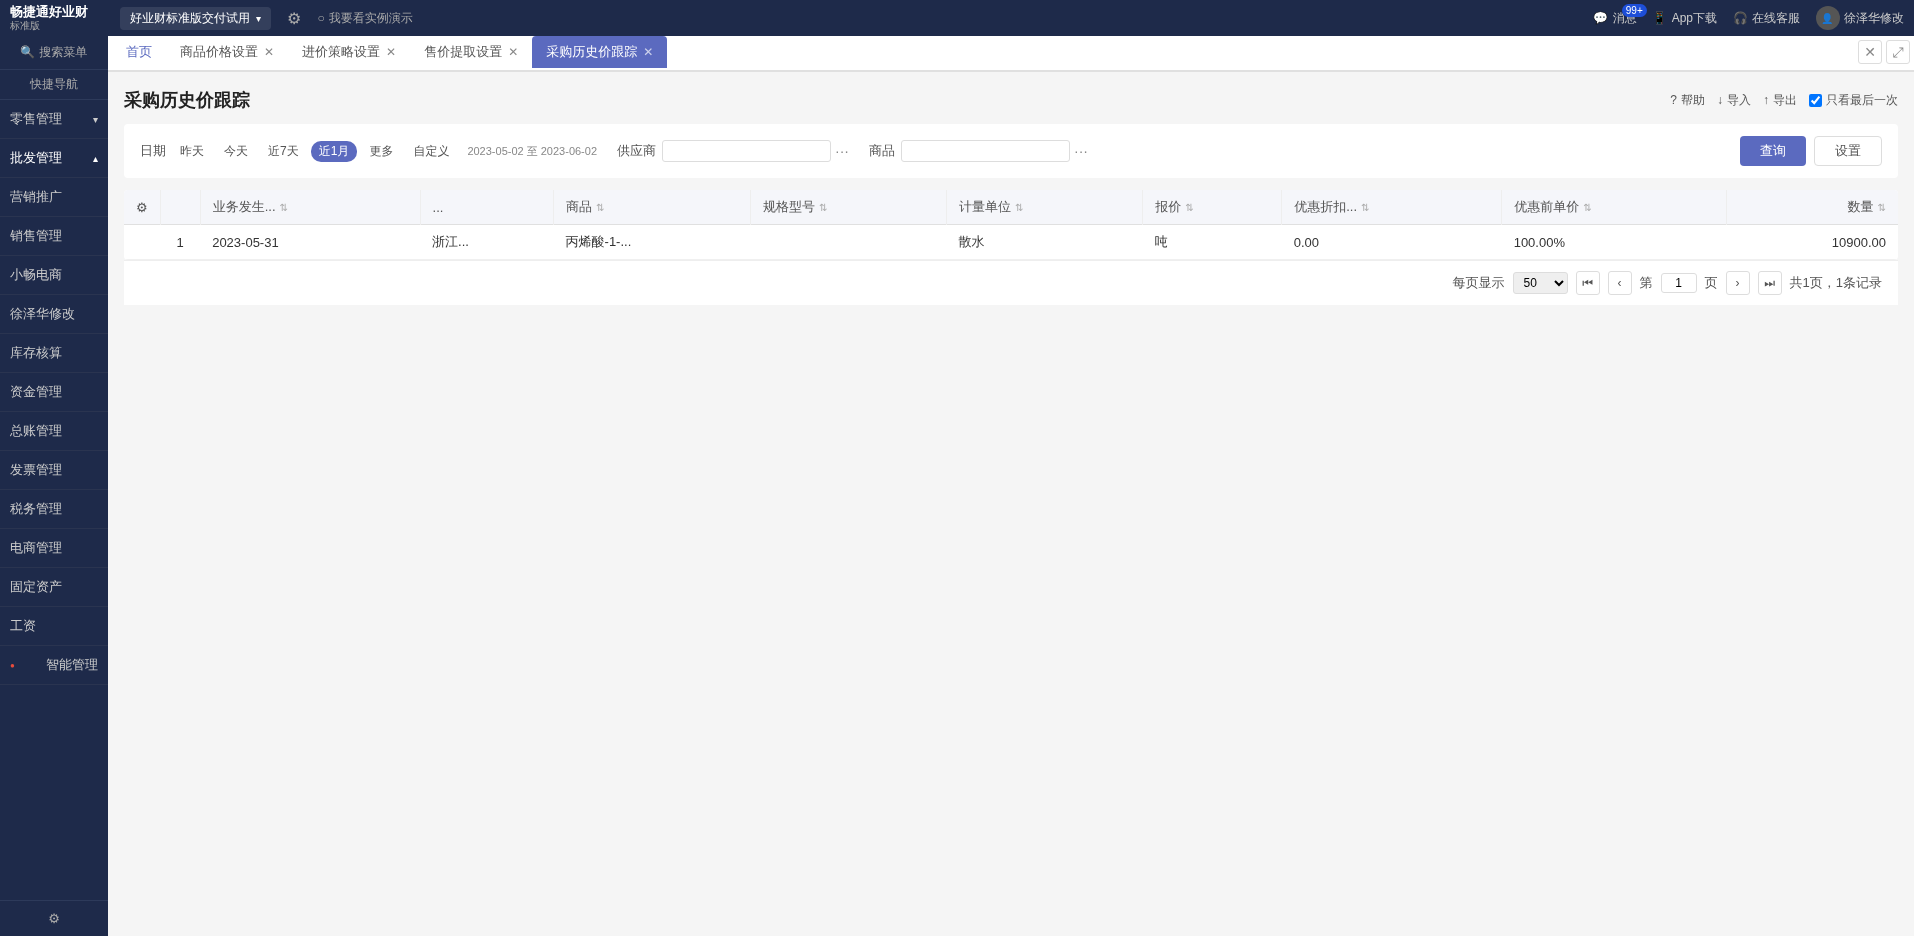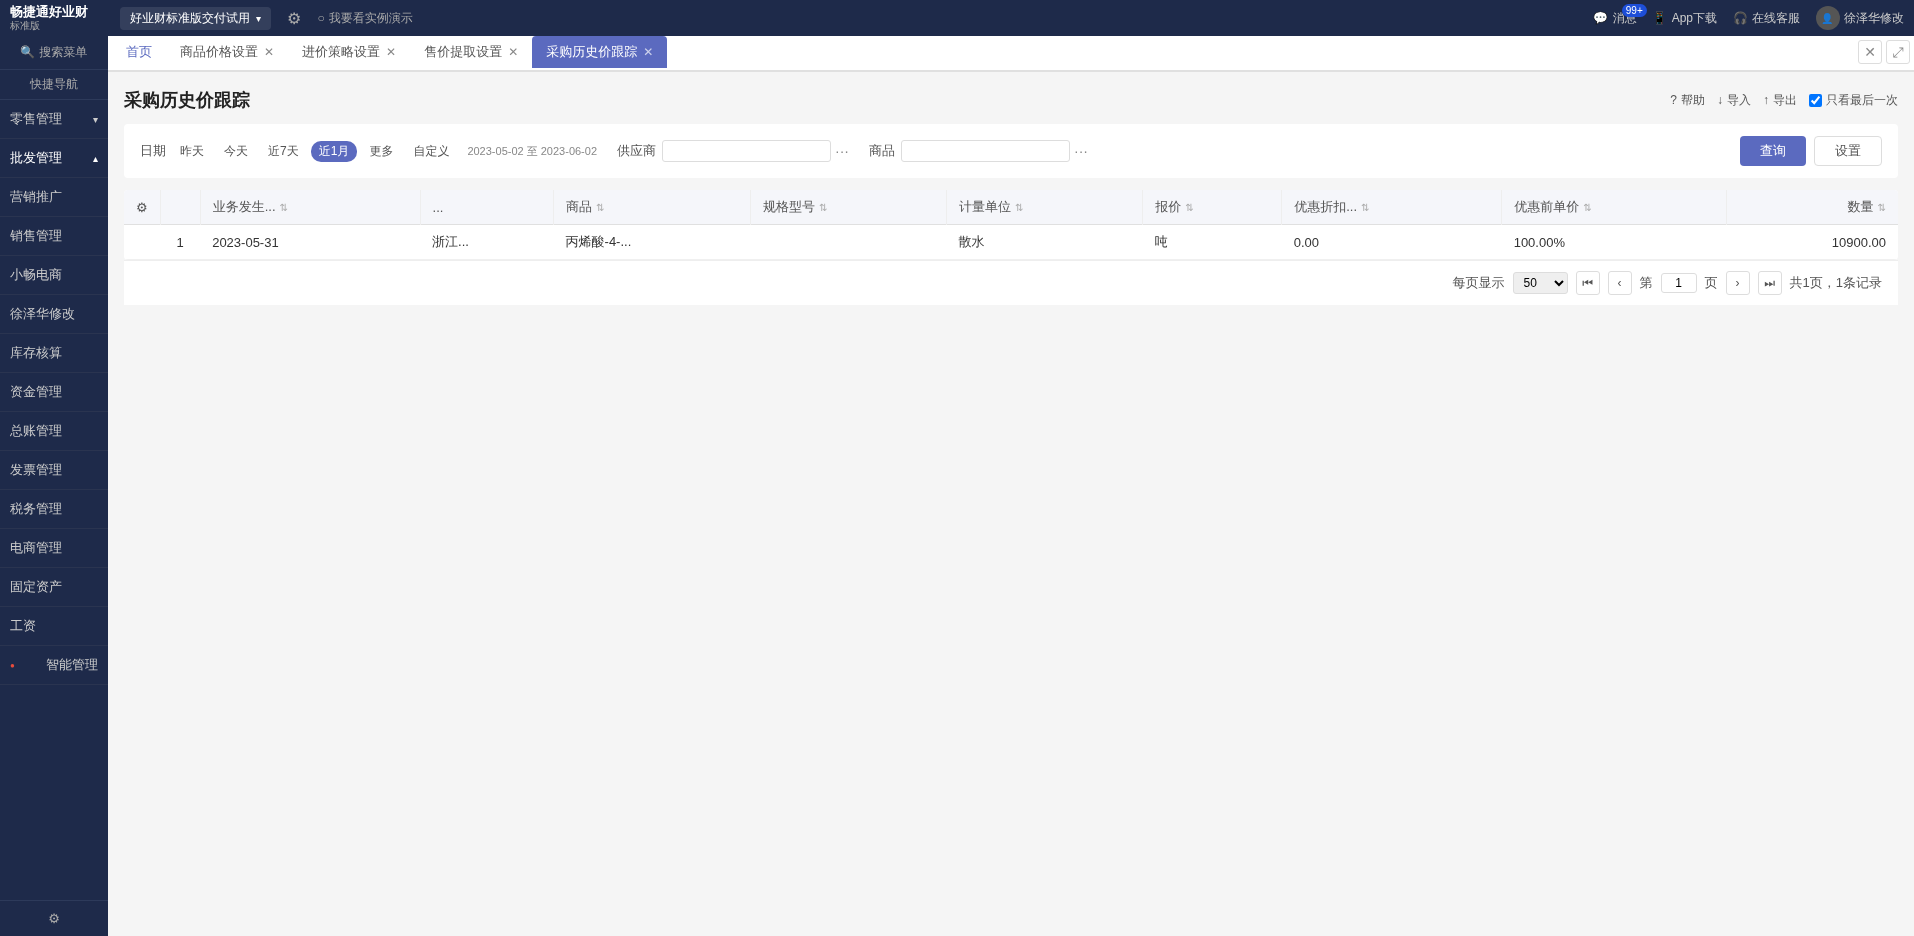--- a/index.html
+++ b/index.html
@@ -687,21 +687,21 @@
                 </div>
               </th>
             </tr>
           </thead>
           <tbody>
             <tr>
               <td class="col-settings"></td>
               <td class="col-num">1</td>
               <td>2023-05-31</td>
               <td>浙江...</td>
-              <td>丙烯酸-4-...</td>
+              <td>丙烯酸-1-...</td>
               <td></td>
               <td>散水</td>
               <td>吨</td>
               <td>0.00</td>
               <td>100.00%</td>
               <td style="text-align:right;">10900.00</td>
             </tr>
           </tbody>
         </table>
       </div>

